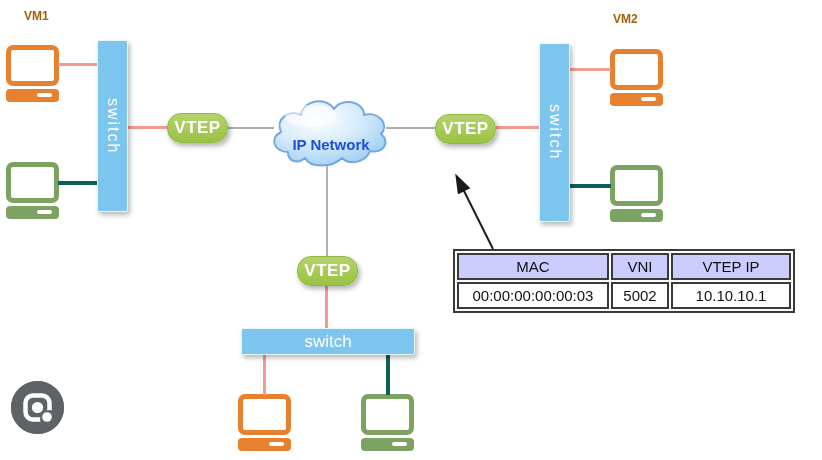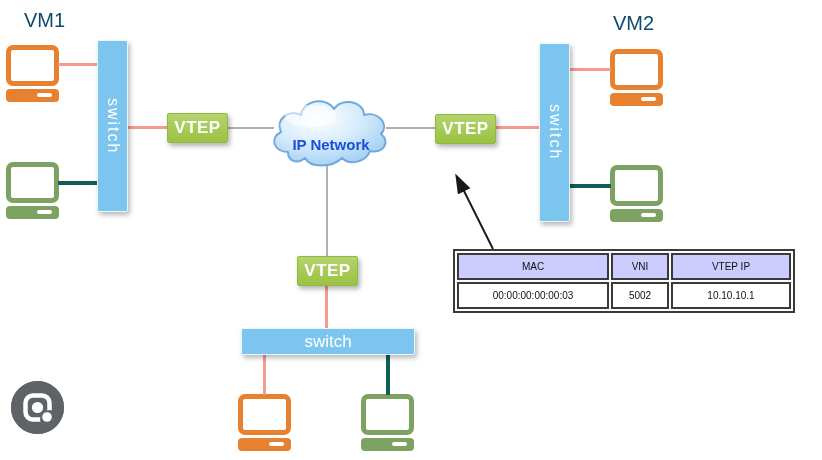--- a/index.html
+++ b/index.html
@@ -5,21 +5,21 @@
   * { margin:0; padding:0; box-sizing:border-box; }
   html,body { background:#fff; }
   body { font-family:"Liberation Sans", sans-serif; }
   #stage {
     position:relative; width:822px; height:460px; background:#ffffff;
     overflow:hidden;
   }
 
   
   .vm-label {
-    position:absolute; font-size:20px; font-weight:400; color:#0c4a6e;
+    position:absolute; font-size:12px; font-weight:700; color:#a16207;
   }
   #vm1 { left:24px; top:9px; }
   #vm2 { left:613px; top:12px; }
 
   
   .pc { position:absolute; width:53px; }
   .pc .screen {
     height:41px; background:#fff; border:5px solid var(--c); border-radius:7px;
   }
   .pc .base {
@@ -55,21 +55,21 @@
     background:#7cc5ef; border:1px solid #eaf5fc; border-radius:2px;
     box-shadow:2px 3px 5px rgba(0,0,0,.28);
     display:flex; align-items:center; justify-content:center;
     color:#fff; font-size:17px;
   }
 
   
   .vtep {
     position:absolute; width:61px; height:30px;
     background:linear-gradient(#b4d36d, #9ac243);
-    border:1px solid #8fb941; border-radius:2px;
+    border:1px solid #8fb941; border-radius:14px;
     box-shadow:2px 3px 5px rgba(0,0,0,.3);
     color:#fff; font-weight:700; font-size:17px; letter-spacing:.5px;
     display:flex; align-items:center; justify-content:center;
   }
   #vtep-left   { left:167px; top:113px; }
   #vtep-right  { left:435px; top:114px; }
   #vtep-bottom { left:297px; top:256px; }
 
   
   .ln { position:absolute; }
@@ -100,21 +100,21 @@
   #arrow { position:absolute; left:443px; top:163px; width:58px; height:92px; }
 
   
   #map-table {
     position:absolute; left:453px; top:249px;
     border-collapse:separate; border-spacing:2px;
     border:2px solid #3a3a3a; background:#fdfdfd;
   }
   #map-table th, #map-table td {
     border:2px solid #3a3a3a; text-align:center;
-    font-size:10px; font-weight:500; color:#111;
+    font-size:15px; font-weight:500; color:#111;
     padding:1px 4px; line-height:21px; background:#fff;
   }
   #map-table th { background:#ccccff; }
   .c1 { width:152px; } .c2 { width:58px; } .c3 { width:120px; }
 
   
   #lens-btn {
     position:absolute; left:11px; top:381px; width:53px; height:53px;
     border:none; padding:0; border-radius:50%; background:#5f6368; cursor:pointer;
   }

